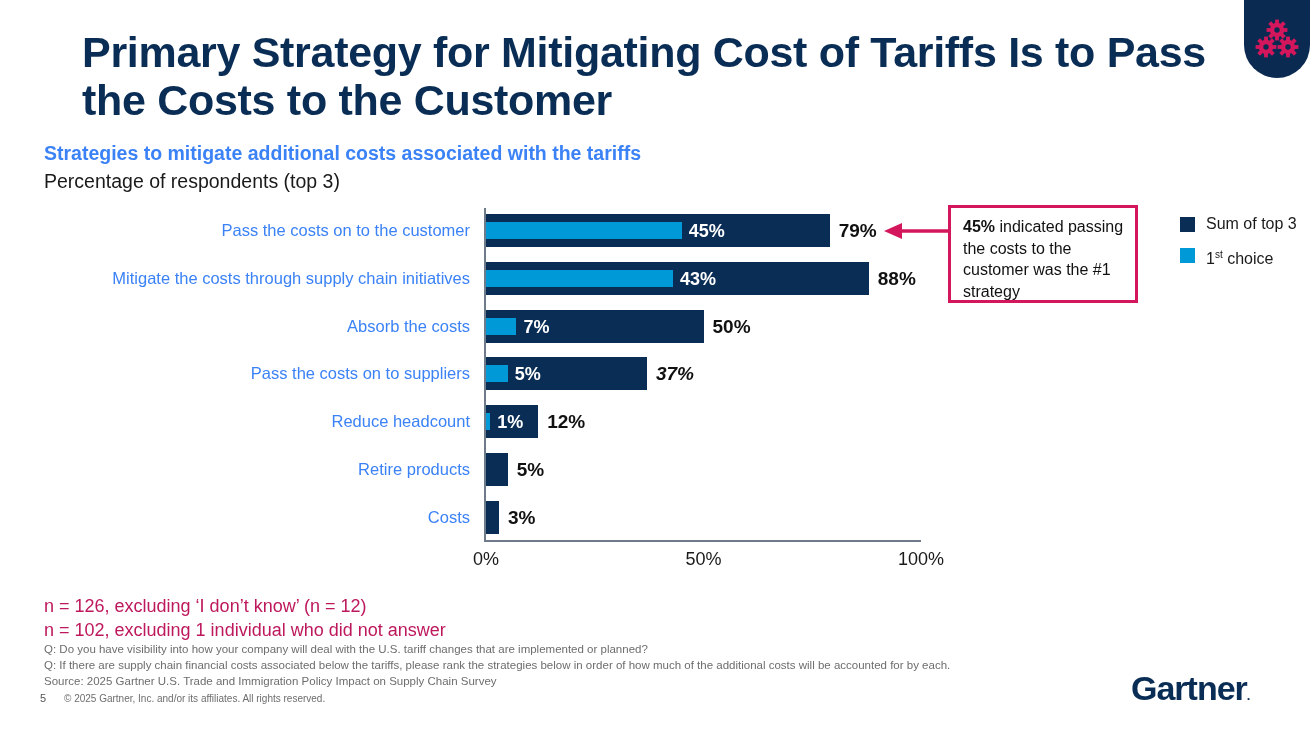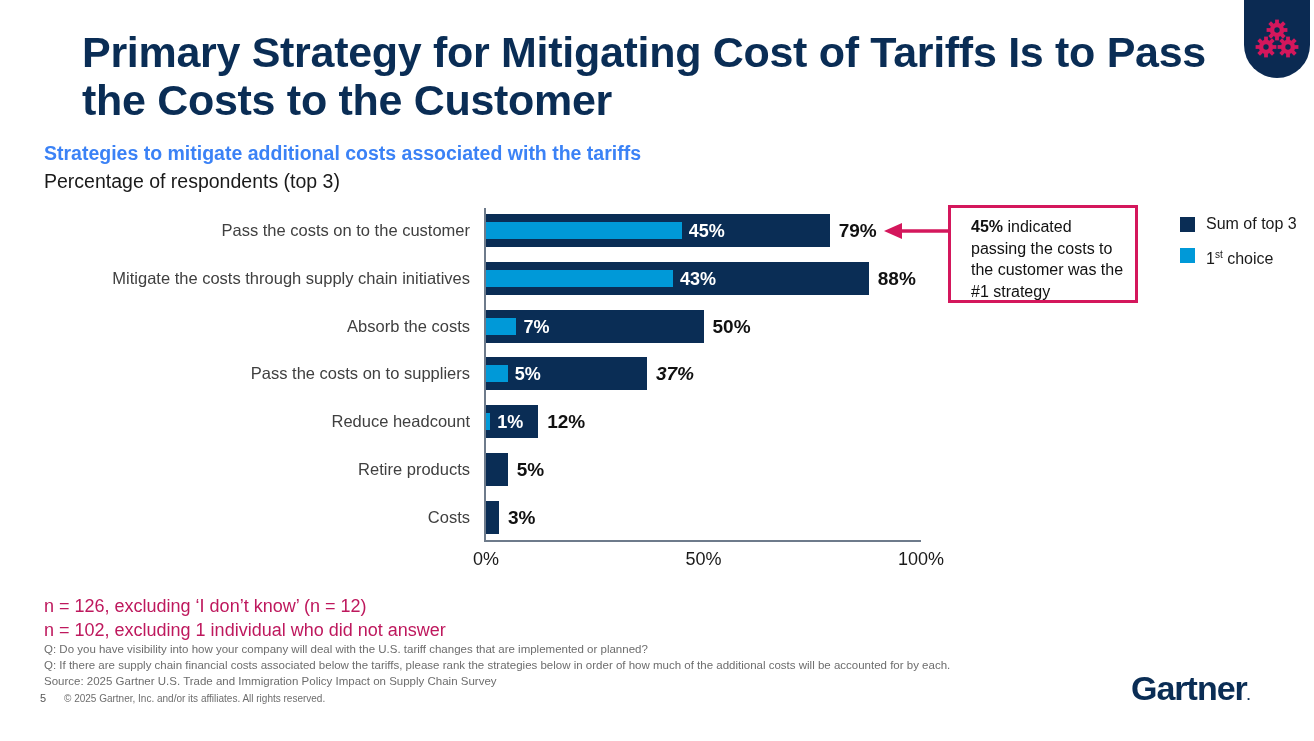--- a/index.html
+++ b/index.html
@@ -37,21 +37,21 @@
   }
   .subtitle-2 {
     position:absolute; left:44px; top:170px;
     font-size:19.5px; font-weight:normal; color:#1a1a1a;
   }
 
   
   .chart { position:absolute; left:0; top:0; width:1314px; height:741px; }
   .cat-col {
     position:absolute; left:60px; width:410px;
-    text-align:right; font-size:16.5px; color:#404040;
+    text-align:right; font-size:16.5px; color:#3b82f6;
     white-space:nowrap;
   }
 
   .axis-line-v {
     position:absolute; left:484px; top:208px;
     width:2px; height:333px; background:#6e7b8b;
   }
   .axis-line-h {
     position:absolute; left:484px; top:540px;
     width:437px; height:2px; background:#6e7b8b;
@@ -73,21 +73,21 @@
     position:absolute; top:549px;
     font-size:18px; color:#1a1a1a; white-space:nowrap;
   }
 
   
   .callout {
     position:absolute; left:948px; top:205px;
     width:190px; height:98px;
     border:3px solid #d4175c; background:#ffffff;
     box-sizing:border-box;
-    padding:8px 10px 0 20px;
+    padding:8px 10px 0 12px;
     font-size:16px; line-height:21.5px; color:#111111;
   }
   .callout b { font-weight:bold; }
   .callout-arrow { position:absolute; left:884px; top:222px; }
 
   
   .legend { position:absolute; left:1180px; top:214px; }
   .legend-row { position:relative; margin-bottom:12px; }
   .legend-swatch {
     position:absolute; left:0; top:3px; width:15px; height:15px;

